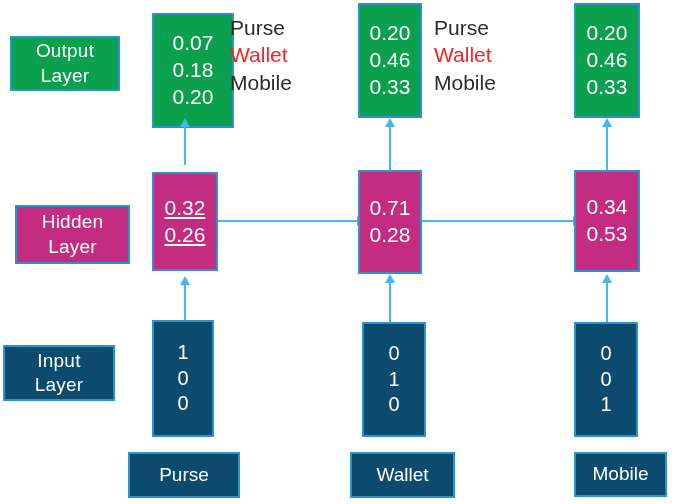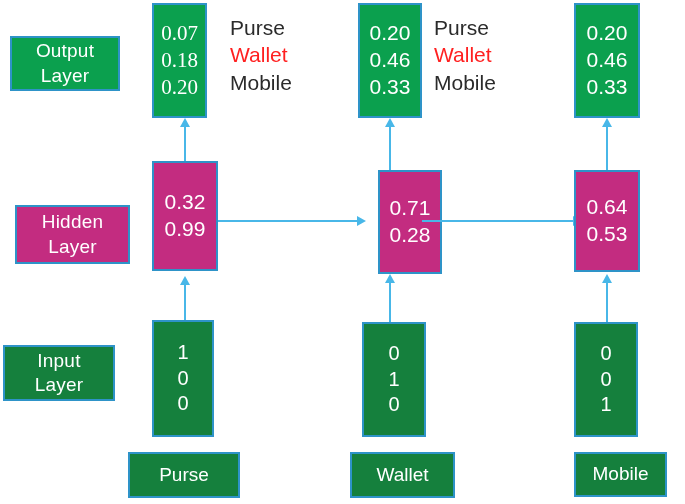--- a/index.html
+++ b/index.html
@@ -21,21 +21,21 @@
     border: 2px solid #2E93C8;
     display: flex;
     flex-direction: column;
     align-items: center;
     justify-content: center;
     color: #ffffff;
     line-height: 1.28;
   }
   .green  { background: #0BA04E; }
   .pink   { background: #C32C80; }
-  .blue   { background: #15803d; justify-content: center; }
+  .blue   { background: #0c4a6e; justify-content: center; }
 
   .layer-label {
     font-size: 19px;
     font-weight: 400;
     letter-spacing: .2px;
   }
   .vec-val {
     font-size: 21px;
     font-weight: 400;
   }
@@ -105,39 +105,39 @@
   <div class="box pink layer-label" style="left:3px; top:205px; width:115px; height:59px;margin-left:12px;">
     <span>Hidden</span>
     <span>Layer</span>
   </div>
 
   <div class="box blue layer-label" style="left:3px; top:345px; width:112px; height:56px;">
     <span>Input</span>
     <span>Layer</span>
   </div>
 
-  <div class="box green vec-val" style="left:152px; top:3px; width:55px; height:115px;font-family:Liberation Serif, serif;">
+  <div class="box green vec-val" style="left:152px; top:13px; width:82px; height:115px;">
     <span>0.07</span>
     <span>0.18</span>
     <span>0.20</span>
   </div>
 
   <div class="legend" style="left:230px; top:14px;">
     <span class="lg-dark">Purse</span>
     <span class="lg-red">Wallet</span>
     <span class="lg-dark">Mobile</span>
   </div>
 
   <div class="arrow-v" style="left:184px; top:126px; height:39px;">
     <span class="head"></span>
   </div>
 
-  <div class="box pink vec-val" style="left:152px; top:161px; width:66px; height:110px;">
+  <div class="box pink vec-val" style="left:152px; top:172px; width:66px; height:99px;text-decoration:underline;">
     <span>0.32</span>
-    <span>0.99</span>
+    <span>0.26</span>
   </div>
 
   <div class="arrow-v" style="left:184px; top:284px; height:38px;">
     <span class="head"></span>
   </div>
 
   <div class="box blue bit-val" style="left:152px; top:320px; width:62px; height:117px;">
     <span>1</span>
     <span>0</span>
     <span>0</span>
@@ -160,21 +160,21 @@
   <div class="legend" style="left:434px; top:14px;">
     <span class="lg-dark">Purse</span>
     <span class="lg-red">Wallet</span>
     <span class="lg-dark">Mobile</span>
   </div>
 
   <div class="arrow-v" style="left:389px; top:126px; height:44px;">
     <span class="head"></span>
   </div>
 
-  <div class="box pink vec-val" style="left:378px; top:170px; width:64px; height:104px;">
+  <div class="box pink vec-val" style="left:358px; top:170px; width:64px; height:104px;">
     <span>0.71</span>
     <span>0.28</span>
   </div>
 
   <div class="arrow-v" style="left:389px; top:282px; height:40px;">
     <span class="head"></span>
   </div>
 
   <div class="box blue bit-val" style="left:362px; top:322px; width:64px; height:115px;">
     <span>0</span>
@@ -194,21 +194,21 @@
     <span>0.20</span>
     <span>0.46</span>
     <span>0.33</span>
   </div>
 
   <div class="arrow-v" style="left:606px; top:126px; height:44px;">
     <span class="head"></span>
   </div>
 
   <div class="box pink vec-val" style="left:574px; top:170px; width:66px; height:102px;">
-    <span>0.64</span>
+    <span>0.34</span>
     <span>0.53</span>
   </div>
 
   <div class="arrow-v" style="left:606px; top:282px; height:40px;">
     <span class="head"></span>
   </div>
 
   <div class="box blue bit-val" style="left:574px; top:322px; width:64px; height:115px;">
     <span>0</span>
     <span>0</span>

